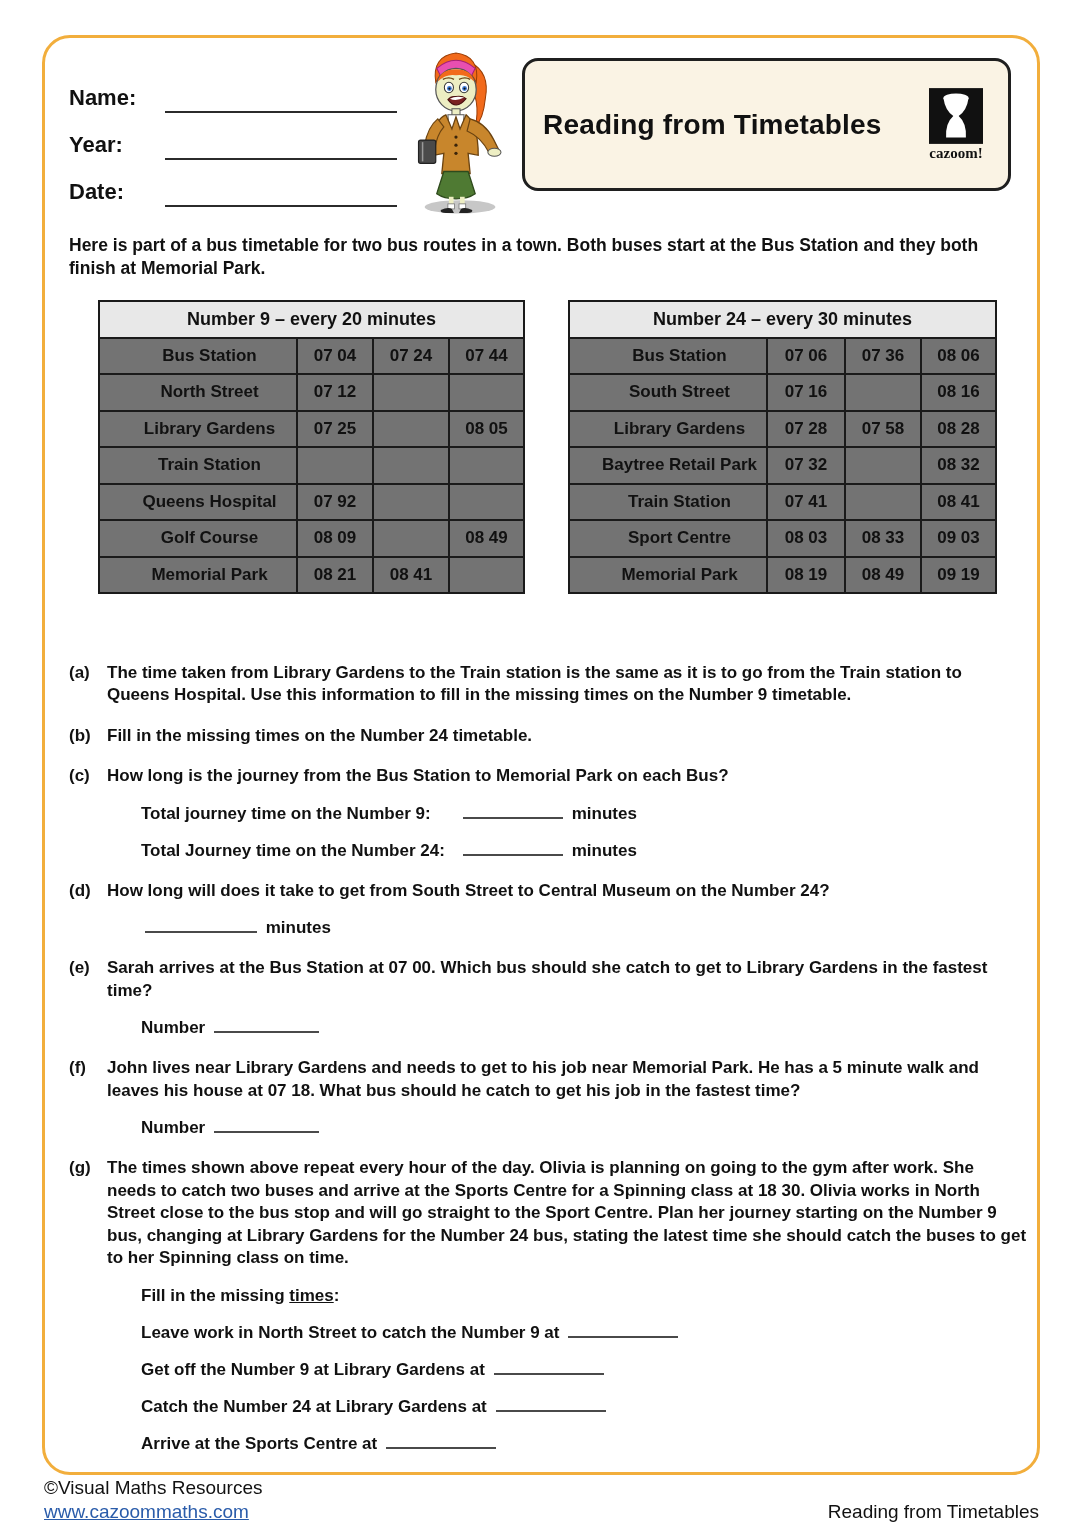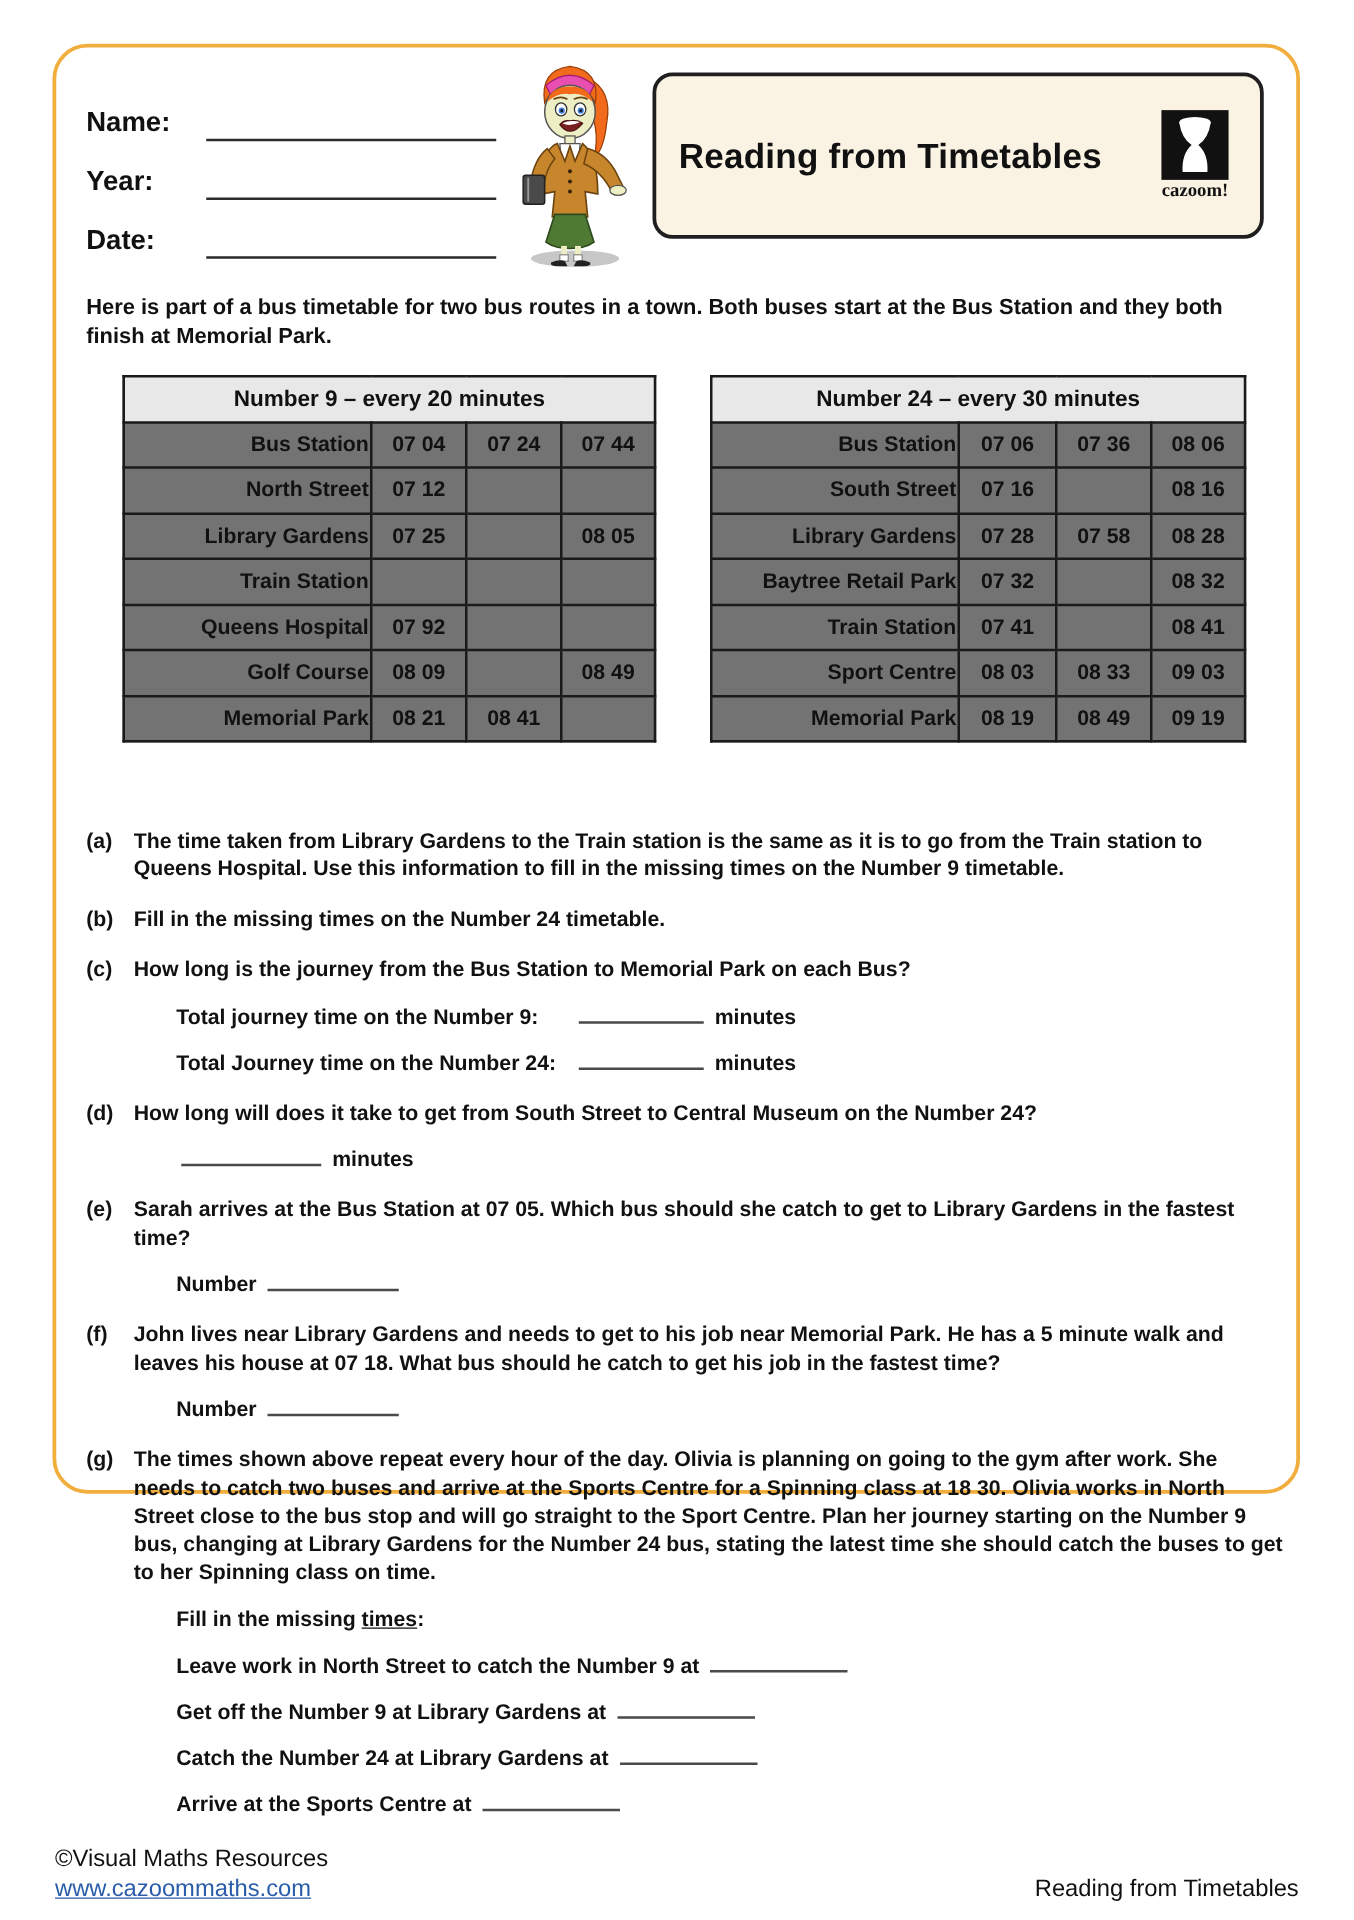--- a/index.html
+++ b/index.html
@@ -1,21 +1,21 @@
 <!DOCTYPE html>
 <html style="--accent: #F2AE3C; --titlebg: #FAF3E4; --tablehdr: #E8E8E8; --link: #2A5CAA;"><head>
 <meta charset="utf-8">
 <style>
   html,body{margin:0;padding:0;}
   body{
     width:1083px;height:1536px;position:relative;background:#ffffff;
     font-family:"Liberation Sans",sans-serif;color:#111;
   }
   .sheet{
-    position:absolute;left:42px;top:35px;width:998px;height:1160px;
+    position:absolute;left:42px;top:35px;width:998px;height:1440px;
     border:3px solid var(--accent,#F2AE3C);border-radius:28px;background:#fff;box-sizing:border-box;
   }
   
   .id-fields{position:absolute;left:24px;top:28px;}
   .id-row{height:47px;display:flex;align-items:flex-end;}
   .id-label{font-weight:bold;font-size:22px;width:96px;padding-bottom:2px;}
   .id-line{width:232px;border-bottom:2.5px solid #2b2b2b;height:24px;}
   
   .title-box{
     position:absolute;left:477px;top:20px;width:489px;height:133px;box-sizing:border-box;
@@ -30,21 +30,21 @@
   
   .intro{position:absolute;left:24px;top:196px;width:958px;margin:0;
     font-size:17.5px;font-weight:bold;line-height:1.32;}
   
   .timetable{position:absolute;border-collapse:collapse;table-layout:fixed;background:#737373;}
   #table-0{left:53px;top:262px;}
   #table-1{left:523px;top:262px;}
   .timetable th,.timetable td{border:2px solid #1a1a1a;height:32.5px;font-weight:bold;color:#111;box-sizing:content-box;}
   .ttitle{background:var(--tablehdr,#E8E8E8);text-align:center;font-size:18px;}
   .t-rest{font-weight:600;}
-  td.stop{padding-left:24px;text-align:right;font-size:17px;margin-left:46px;}
+  td.stop{padding-left:24px;text-align:center;font-size:17px;margin-left:46px;}
   td.time{text-align:center;font-size:17px;}
   
   #questions{position:absolute;left:24px;top:624px;width:958px;font-size:17px;font-weight:bold;}
   .q{display:flex;margin-top:18px;}
   .q:first-child{margin-top:0;}
   .qlabel{width:38px;flex:none;line-height:1.32;}
   .qtext{flex:1;line-height:1.32;}
   .subline{margin:15px 0 0 72px;white-space:pre-wrap;line-height:1.3;}
   .blank{display:inline-block;width:112px;height:14px;border-bottom:2px solid #4a4a4a;margin:0 4px;vertical-align:baseline;}
   .uword{text-decoration:underline;}
@@ -255,21 +255,21 @@
       </div>
       <div class="subline"><span>Total journey time on the Number 9:      </span><span class="blank" style="width: 100px;"></span><span> minutes</span></div>
       <div class="subline"><span>Total Journey time on the Number 24:   </span><span class="blank" style="width: 100px;"></span><span> minutes</span></div>
       <div class="q">
         <span class="qlabel">(d)</span>
         <div class="qtext">How long will does it take to get from South Street to Central Museum on the Number 24?</div>
       </div>
       <div class="subline"><span class="blank" style="width: 112px;"></span><span> minutes</span></div>
       <div class="q">
         <span class="qlabel">(e)</span>
-        <div class="qtext">Sarah arrives at the Bus Station at 07 05. Which bus should she catch to get to Library Gardens in the fastest time?</div>
+        <div class="qtext">Sarah arrives at the Bus Station at 07 00. Which bus should she catch to get to Library Gardens in the fastest time?</div>
       </div>
       <div class="subline"><span>Number </span><span class="blank" style="width: 105px;"></span></div>
       <div class="q">
         <span class="qlabel">(f)</span>
         <div class="qtext">John lives near Library Gardens and needs to get to his job near Memorial Park. He has a 5 minute walk and leaves his house at 07 18. What bus should he catch to get his job in the fastest time?</div>
       </div>
       <div class="subline"><span>Number </span><span class="blank" style="width: 105px;"></span></div>
       <div class="q">
         <span class="qlabel">(g)</span>
         <div class="qtext">The times shown above repeat every hour of the day. Olivia is planning on going to the gym after work. She needs to catch two buses and arrive at the Sports Centre for a Spinning class at 18 30. Olivia works in North Street close to the bus stop and will go straight to the Sport Centre. Plan her journey starting on the Number 9 bus, changing at Library Gardens for the Number 24 bus, stating the latest time she should catch the buses to get to her Spinning class on time.</div>

